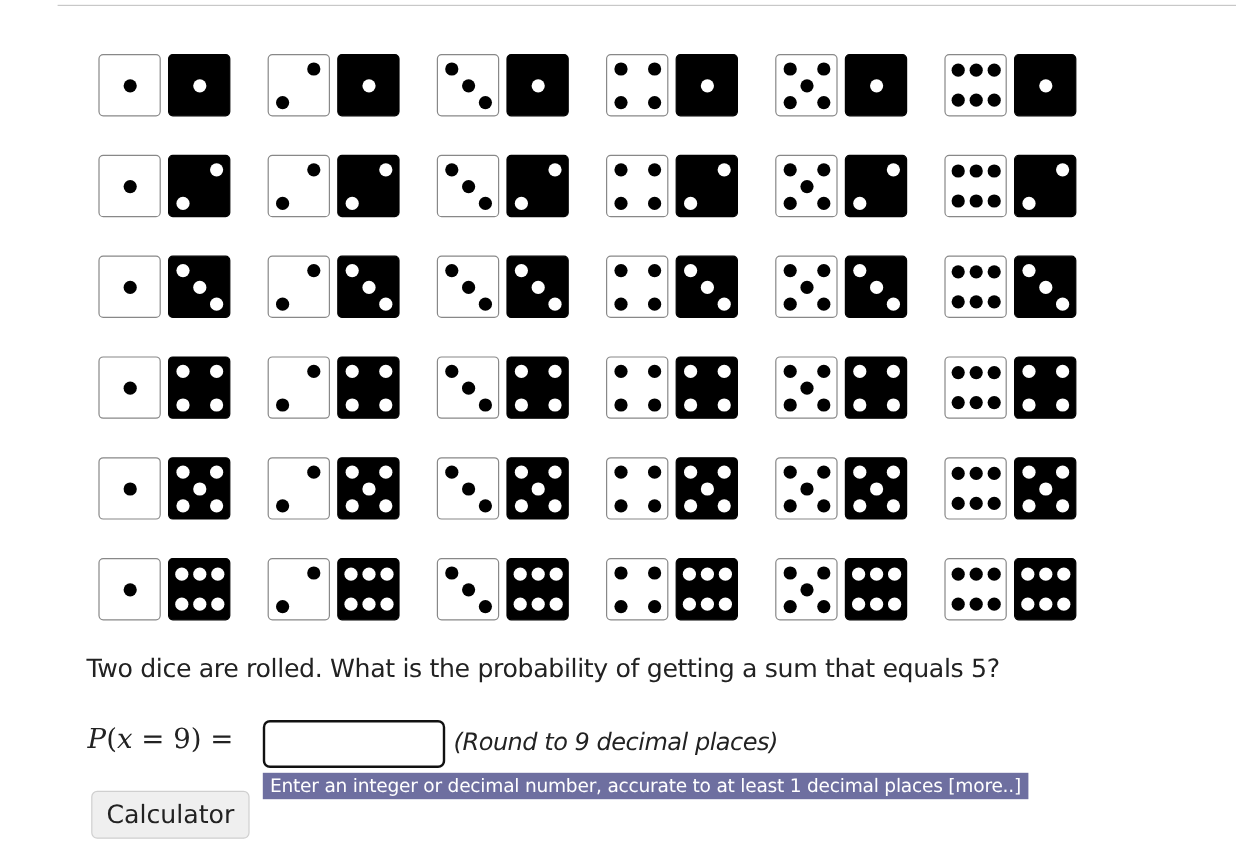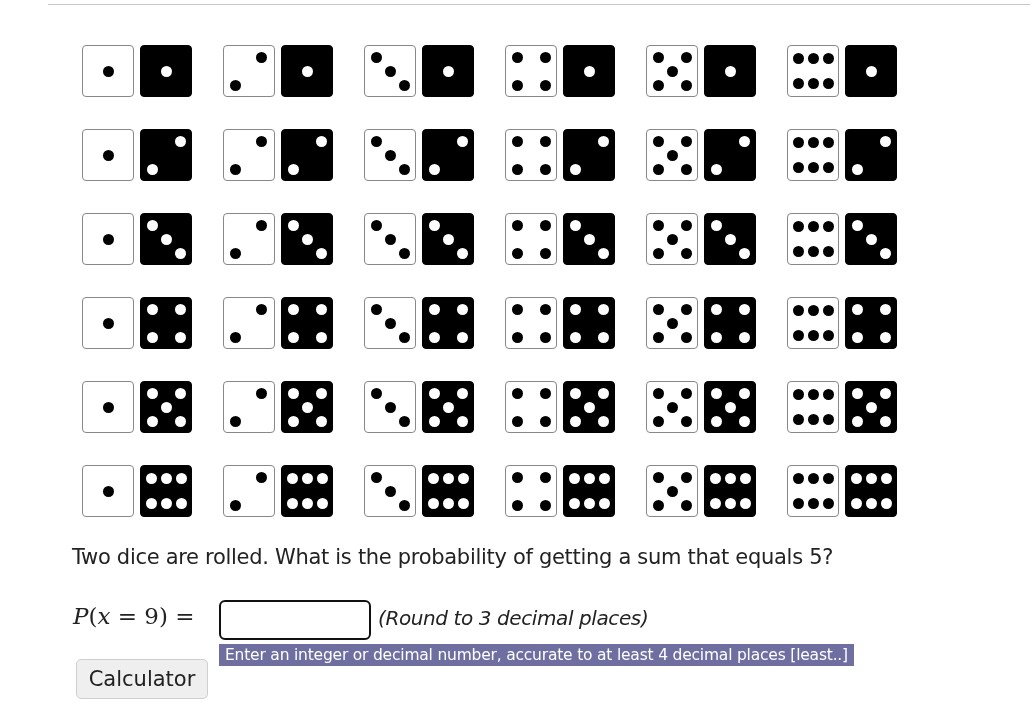--- a/index.html
+++ b/index.html
@@ -504,20 +504,20 @@
   </div>
 
 <div class="question">Two dice are rolled. What is the probability of getting a sum that equals 5?</div>
 
 <div class="math">
   <i>P</i>(<i>x</i> = 9) =
 </div>
 
 <input class="answer-input" type="text" value="" style="">
 
-<div class="hint">(Round to 3 decimal places)</div>
+<div class="hint">(Round to 9 decimal places)</div>
 
 <div class="tip">
-  <span>Enter an integer or decimal number, accurate to at least 4 decimal places</span>
-  <span class="more">[least..]</span>
+  <span>Enter an integer or decimal number, accurate to at least 1 decimal places</span>
+  <span class="more">[more..]</span>
 </div>
 
 <button class="calc-btn">Calculator</button>
 
 </body></html>

